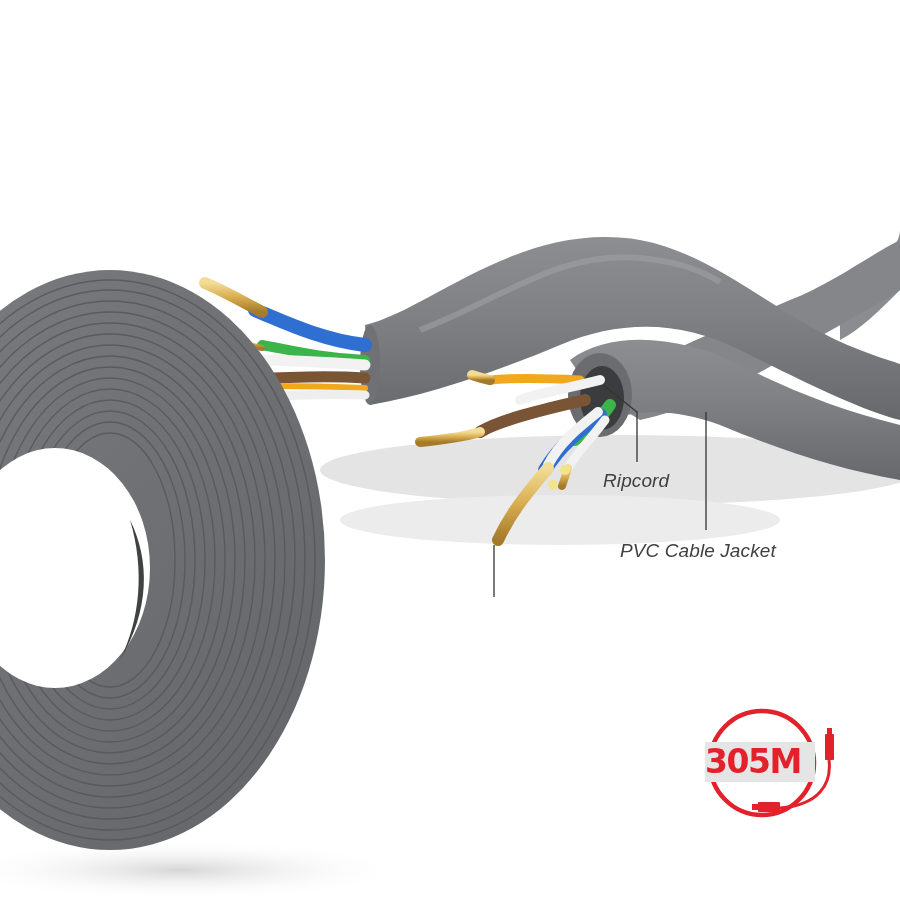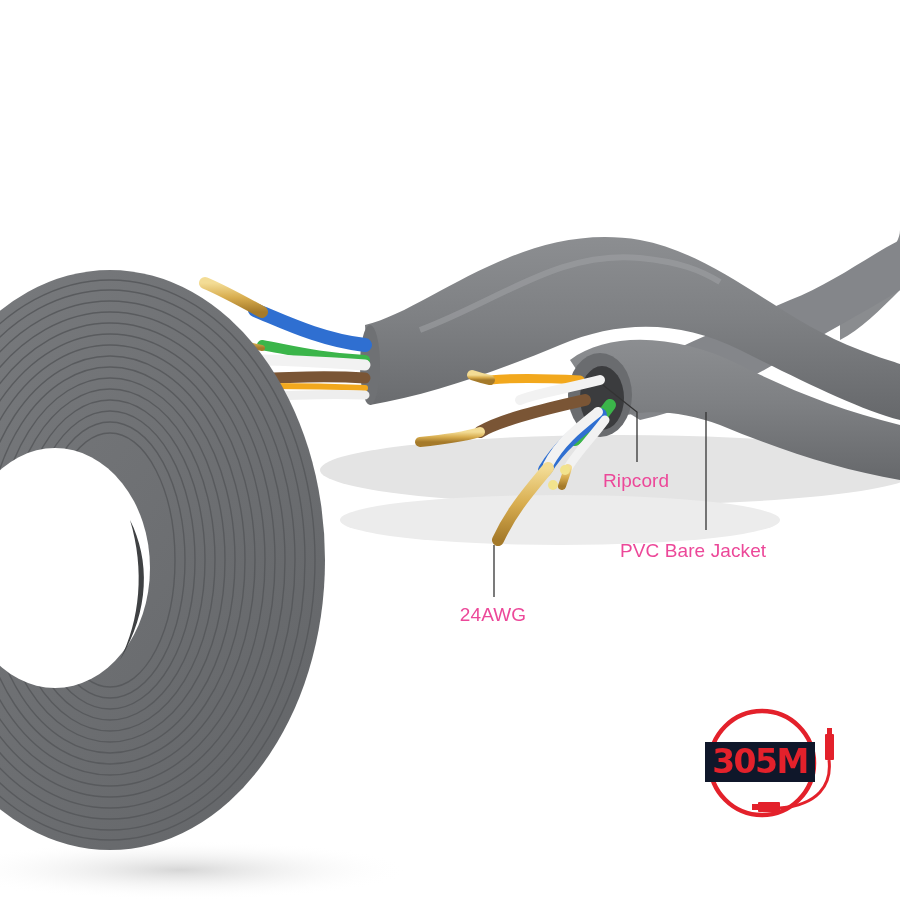--- a/index.html
+++ b/index.html
@@ -6,44 +6,45 @@
   .canvas {
     position: relative;
     width: 900px; height: 900px;
     overflow: hidden;
     background: #ffffff;
     font-family: "Liberation Sans", "DejaVu Sans", sans-serif;
   }
   svg.scene { position: absolute; left: 0; top: 0; }
   .label {
     position: absolute;
-    color: #ec4899;
+    color: #404040;
     font-size: 19px;
     line-height: 21px;
     white-space: nowrap;
     letter-spacing: 0.1px;
+    font-style: italic;
   }
   .label-center { text-align: center; }
   .badge {
     position: absolute;
     left: 700px; top: 690px;
     width: 150px; height: 150px;
   }
   .badge-text {
     position: absolute;
     left: 5px; top: 52px;
     width: 110px;
-    text-align: center;
+    text-align: left;
     color: #e3212b;
     font-family: "DejaVu Sans", sans-serif;
     font-weight: bold;
     font-size: 33px;
     letter-spacing: -1.5px;
     line-height: 40px;
-    background: #0f172a;
+    background: #e5e5e5;
   }
 </style>
 </head>
 <body>
 
 <div class="canvas">
 
   <svg class="scene" width="900" height="900" viewBox="0 0 900 900">
     <defs>
       <linearGradient id="jacketGrad" x1="0" y1="0" x2="0" y2="1">
@@ -143,23 +144,22 @@
     </g>
 
     <g stroke="#333333" stroke-width="1.3" fill="none">
       <polyline points="603,385 637,412 637,462"></polyline>
       <line x1="706" y1="412" x2="706" y2="530"></line>
       <line x1="494" y1="545" x2="494" y2="597"></line>
     </g>
   </svg>
 
   <div class="label" style="left:603px; top:470px;">Ripcord</div>
-  <div class="label" style="left:620px; top:540px;">PVC Bare Jacket</div>
+  <div class="label" style="left:620px; top:540px;">PVC Cable Jacket</div>
   <div class="label label-center" style="left:373px; top:604px; width:240px;">
-    <div>24AWG</div>
   </div>
 
   <div class="badge">
     <svg width="150" height="150" viewBox="0 0 150 150">
       <circle cx="62" cy="73" r="52" stroke="#e3212b" stroke-width="4.5" fill="none"></circle>
 
       <rect x="125" y="44" width="9" height="26" rx="1" fill="#e3212b"></rect>
       <rect x="127" y="38" width="5" height="8" fill="#e3212b"></rect>
       <path d="M 129 70 C 132 95, 118 115, 80 118" stroke="#e3212b" stroke-width="3" fill="none"></path>
 

